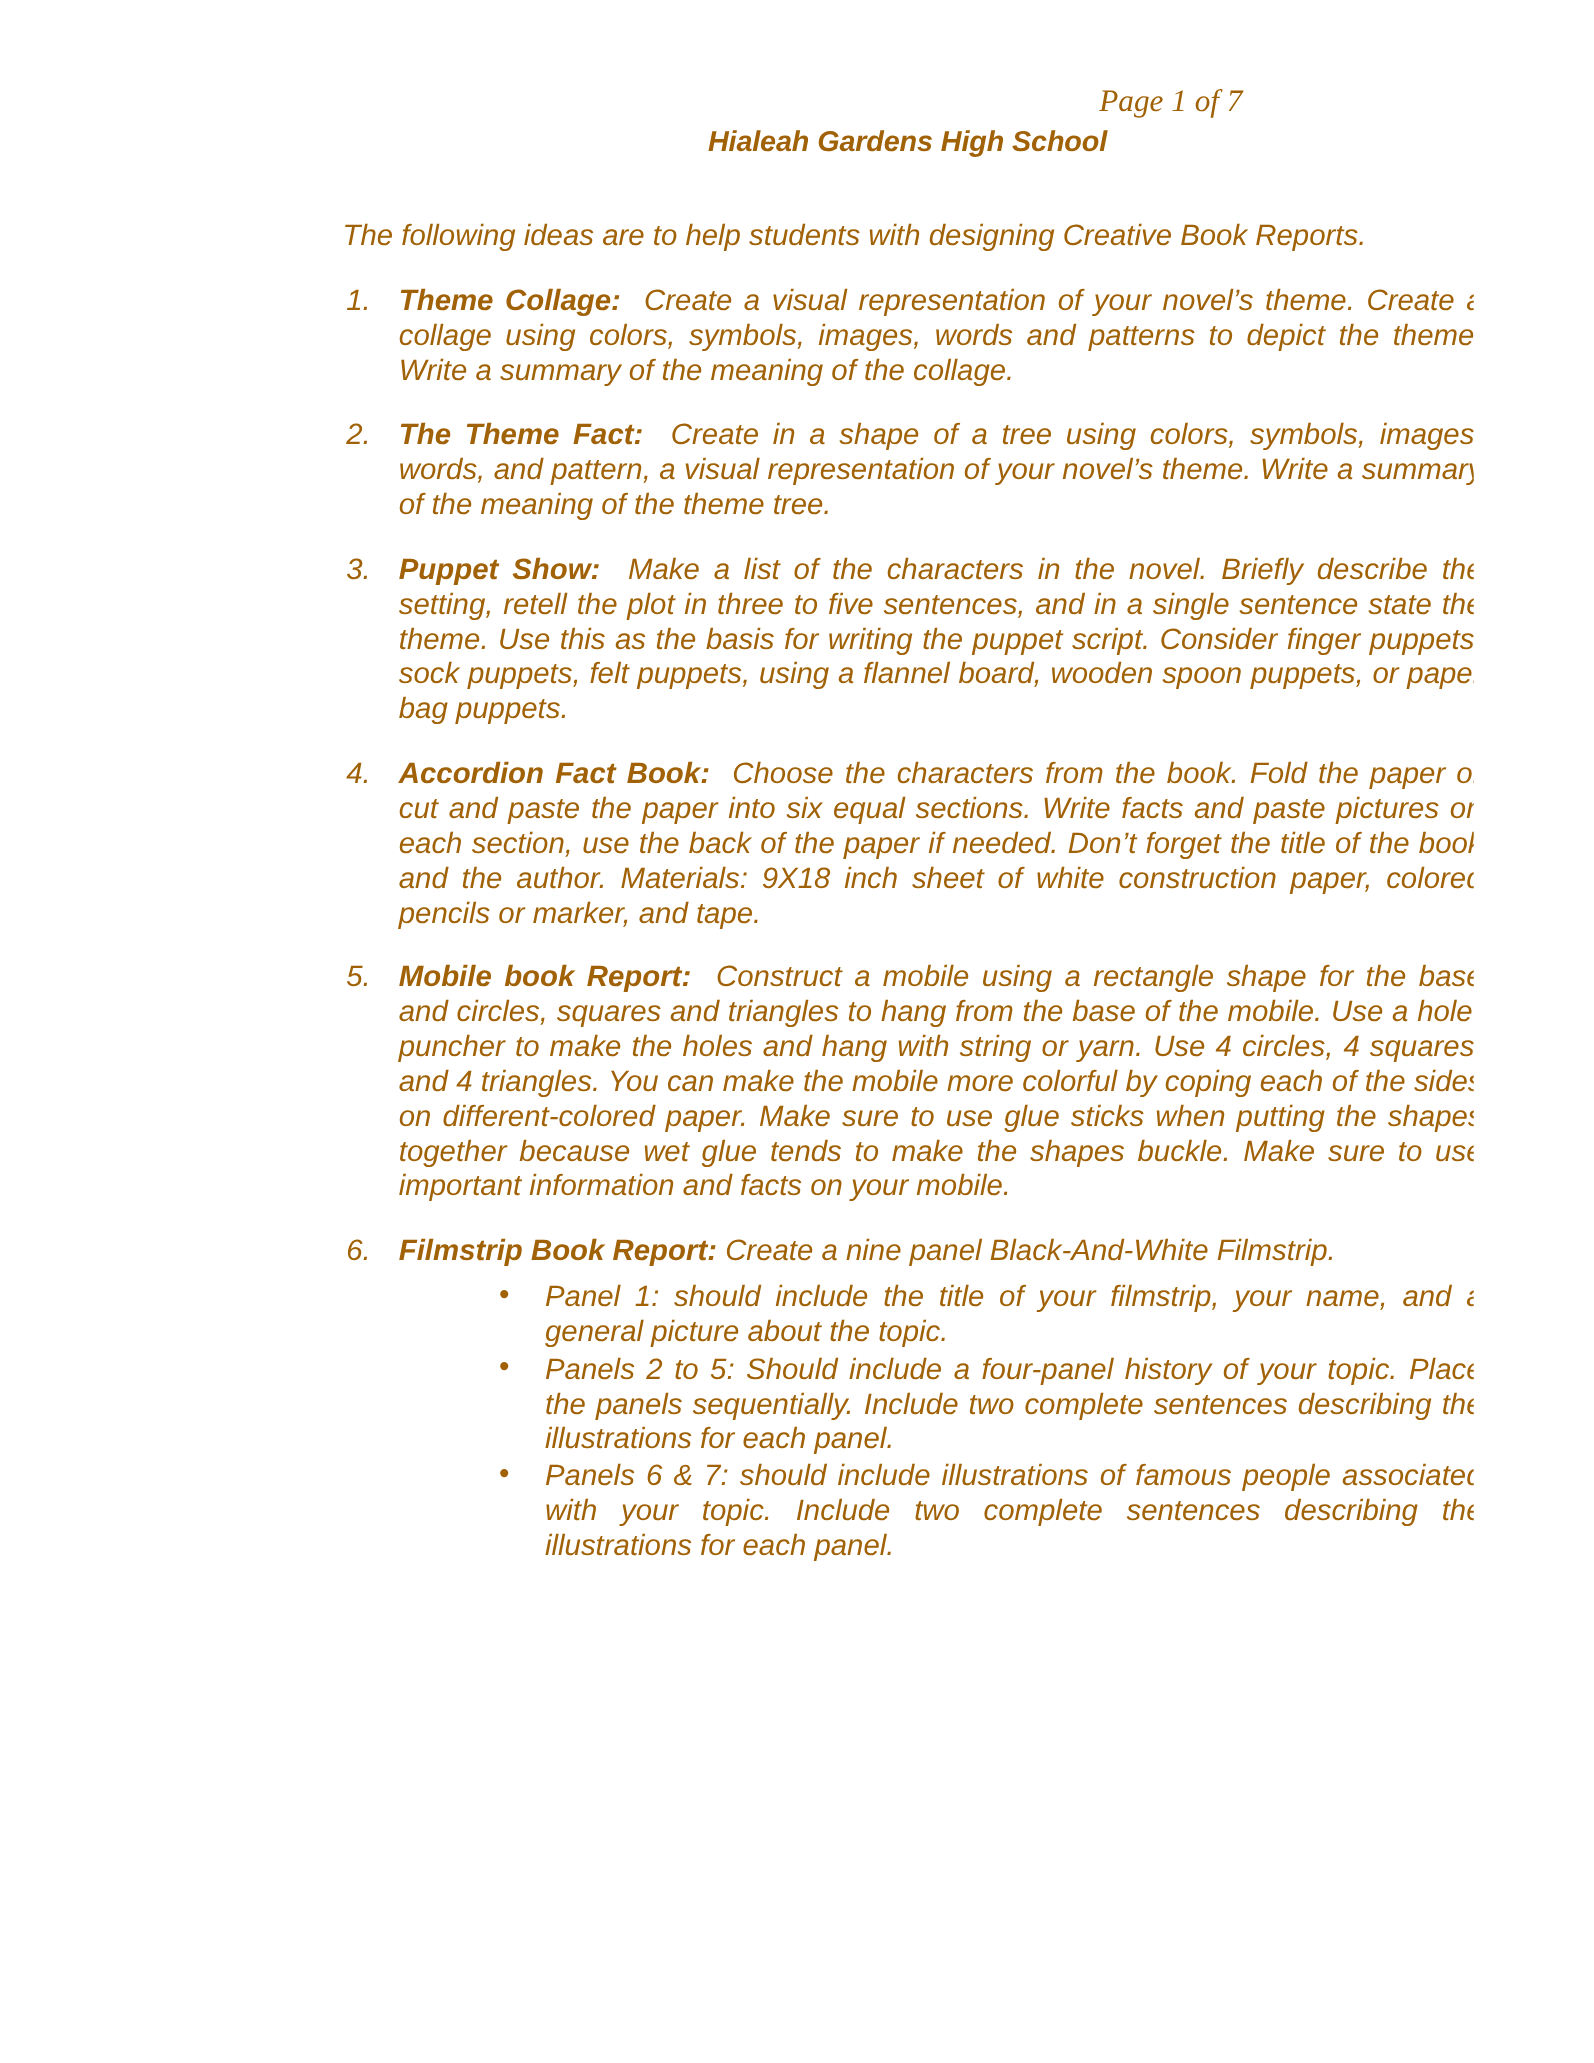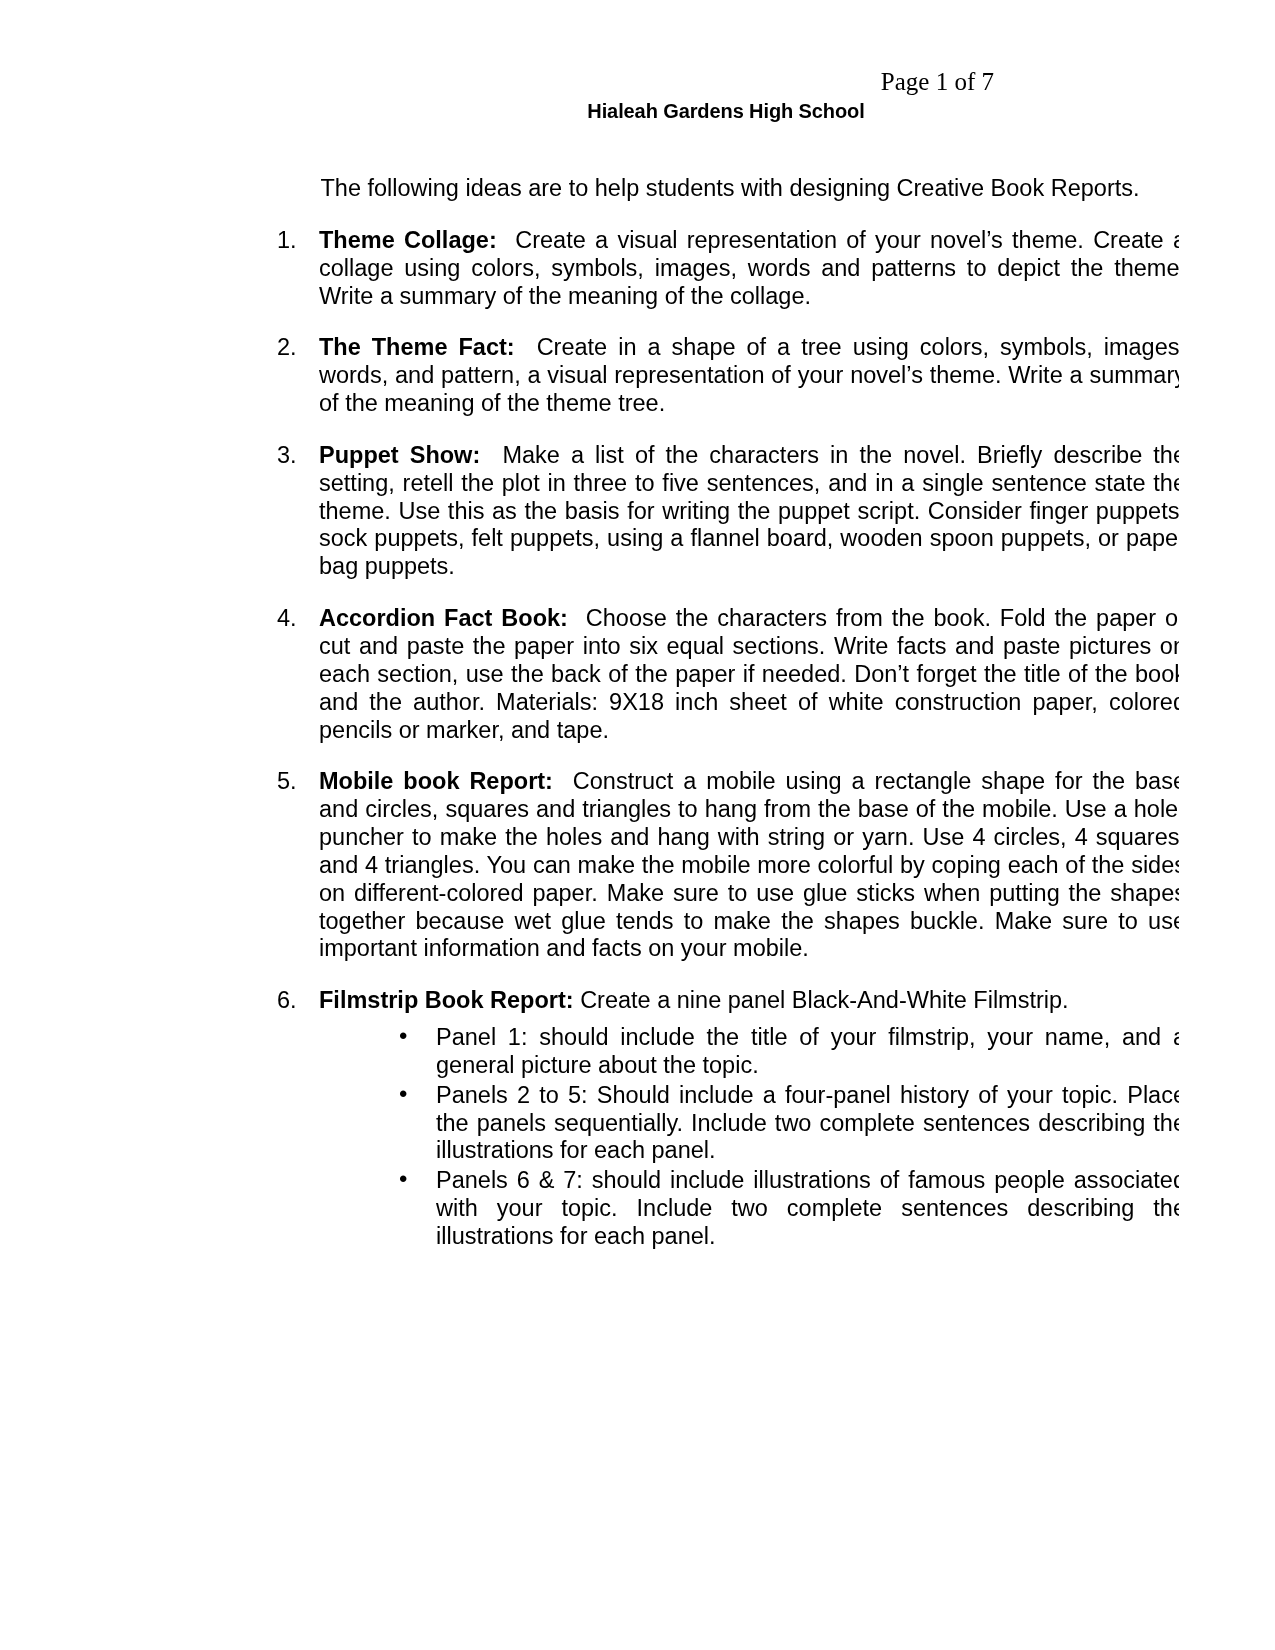--- a/index.html
+++ b/index.html
@@ -8,21 +8,22 @@
     background: #ffffff;
   }
   .page {
     position: relative;
     width: 1083px;
     height: 1650px;
     background: #ffffff;
     margin: 0 auto;
     overflow: hidden;
     font-family: "Liberation Sans", sans-serif;
-    color: #000000;
+    color: #a16207;
+    font-style: italic;
     -webkit-font-smoothing: antialiased;
   }
 
   
   .page-number {
     position: absolute;
     top: 68px;
     right: 185px;
     font-family: "Liberation Serif", serif;
     font-size: 25px;
@@ -31,38 +32,38 @@
   }
 
   
   .doc-heading {
     position: absolute;
     top: 98px;
     left: 170px;
     width: 920px;
     text-align: center;
     font-weight: bold;
-    font-size: 20px;
+    font-size: 23px;
     line-height: 1.33;
     letter-spacing: -0.1px;
   }
 
   
   .body-area {
     position: absolute;
     top: 175px;
     left: 178px;
     width: 912px;
     font-size: 23.5px;
     line-height: 1.185;
   }
 
   .intro {
     margin: 0 0 24px 0;
-    text-align: center;
+    text-align: left;
     white-space: nowrap;
   }
 
   
   ol.ideas {
     list-style: none;
     margin: 0;
     padding: 0;
   }
   ol.ideas > li {

